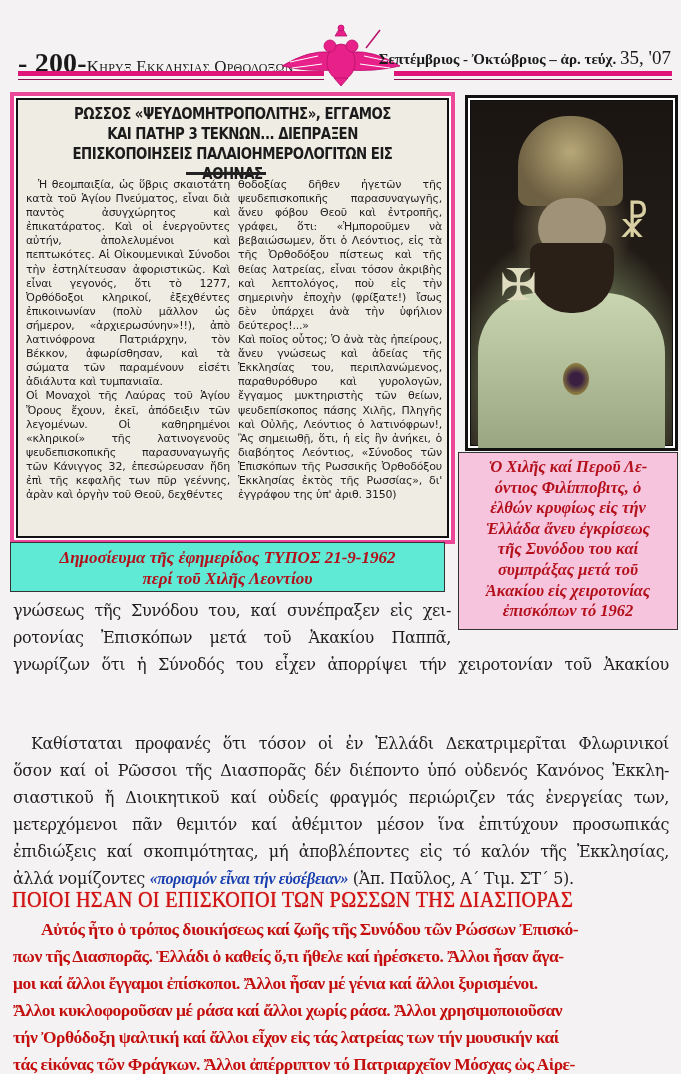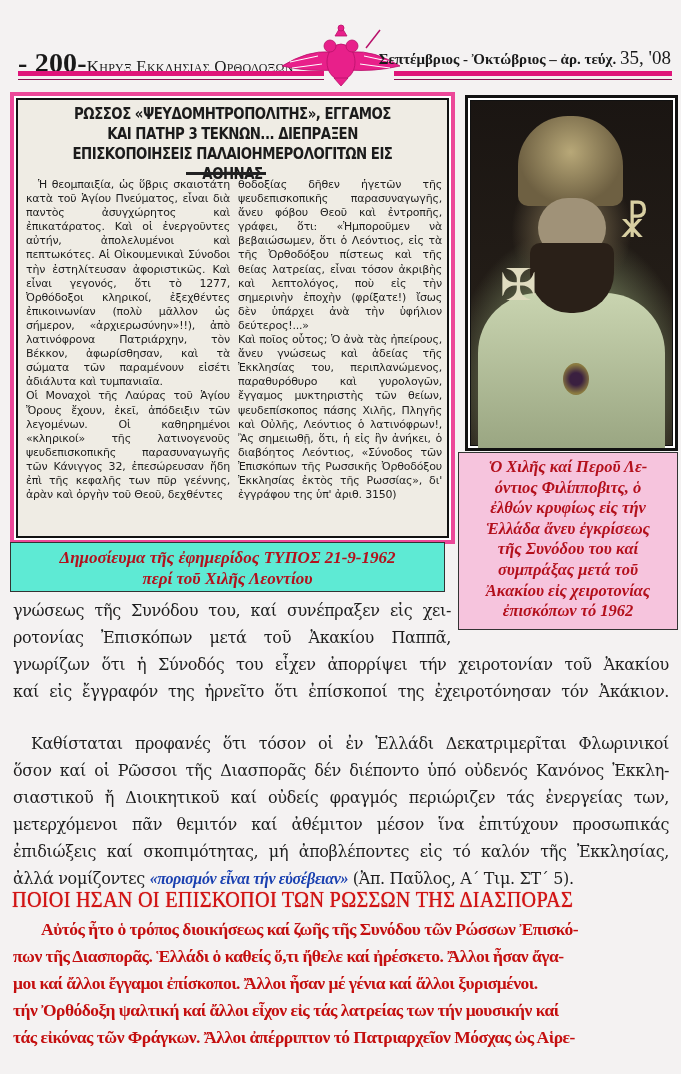--- a/index.html
+++ b/index.html
@@ -135,21 +135,21 @@
       <path d="M57 14 L63 4 L69 14 Z"></path>
       <circle cx="63" cy="6" r="3"></circle>
       <path d="M56 56 L63 64 L70 56 Z"></path>
       <path d="M88 26 L102 8" stroke="#b8106a" stroke-width="1.5" fill="none"></path>
     </g>
   </svg>
   <div class="rule-thick" style="left:394px; width:278px;"></div>
   <div class="rule-thin" style="left:394px; width:278px;"></div>
   <div class="hdr-right">
     <span>Σεπτέμβριος - Ὀκτώβριος – ἀρ. τεύχ.</span>
-    <span class="issue">35, '08</span>
+    <span class="issue">35, '07</span>
   </div>
 </div>
 
 <div class="clip">
   <div class="clip-title">
     <div>ΡΩΣΣΟΣ «ΨΕΥΔΟΜΗΤΡΟΠΟΛΙΤΗΣ», ΕΓΓΑΜΟΣ</div>
     <div>ΚΑΙ ΠΑΤΗΡ 3 ΤΕΚΝΩΝ... ΔΙΕΠΡΑΞΕΝ</div>
     <div>ΕΠΙΣΚΟΠΟΙΗΣΕΙΣ ΠΑΛΑΙΟΗΜΕΡΟΛΟΓΙΤΩΝ ΕΙΣ ΑΘΗΝΑΣ</div>
   </div>
   <div class="clip-rule"></div>
@@ -190,33 +190,33 @@
   <div>Ἀκακίου εἰς χειροτονίας</div>
   <div>ἐπισκόπων τό 1962</div>
 </div>
 
 <div class="body-text bt-narrow">
   <div>γνώσεως τῆς Συνόδου του, καί συνέπραξεν εἰς χει-</div>
   <div>ροτονίας Ἐπισκόπων μετά τοῦ Ἀκακίου Παππᾶ,</div>
 </div>
 <div class="body-text bt-full">
   <div>γνωρίζων ὅτι ἡ Σύνοδός του εἶχεν ἀπορρίψει τήν χειροτονίαν τοῦ Ἀκακίου</div>
-  <div>καί εἰς ἔγγραφόν της ἠρνεῖτο ὅτι ἐπίσκοποί της ἐχειροτόνησαν τόν Ἀκάκιον.</div>
 </div>
 <div class="body-text bt-para2">
   <div style="padding-left:18px; text-indent:0;">Καθίσταται προφανές ὅτι τόσον οἱ ἐν Ἑλλάδι Δεκατριμερῖται Φλωρινικοί</div>
   <div style="text-indent:0;">ὅσον καί οἱ Ρῶσσοι τῆς Διασπορᾶς δέν διέποντο ὑπό οὐδενός Κανόνος Ἐκκλη-</div>
   <div style="text-indent:0;">σιαστικοῦ ἤ Διοικητικοῦ καί οὐδείς φραγμός περιώριζεν τάς ἐνεργείας των,</div>
   <div style="text-indent:0;">μετερχόμενοι πᾶν θεμιτόν καί ἀθέμιτον μέσον ἵνα ἐπιτύχουν προσωπικάς</div>
   <div style="text-indent:0;">ἐπιδιώξεις καί σκοπιμότητας, μή ἀποβλέποντες εἰς τό καλόν τῆς Ἐκκλησίας,</div>
   <div style="text-indent:0; text-align-last:left;">
     <span>ἀλλά νομίζοντες </span><span class="quote">«πορισμόν εἶναι τήν εὐσέβειαν»</span><span> (Ἀπ. Παῦλος,  Α΄ Τιμ. ΣΤ΄ 5).</span>
   </div>
 </div>
 
 <div class="section-heading">ΠΟΙΟΙ ΗΣΑΝ ΟΙ ΕΠΙΣΚΟΠΟΙ ΤΩΝ ΡΩΣΣΩΝ ΤΗΣ ΔΙΑΣΠΟΡΑΣ</div>
 <div class="red-text">
   <div class="indent">Αὐτός ἦτο ὁ τρόπος διοικήσεως καί ζωῆς τῆς Συνόδου τῶν Ρώσσων Ἐπισκό-</div>
   <div>πων τῆς Διασπορᾶς. Ἑλλάδι ὁ καθείς ὅ,τι ἤθελε καί ἠρέσκετο. Ἄλλοι ἦσαν ἄγα-</div>
   <div>μοι καί ἄλλοι ἔγγαμοι ἐπίσκοποι. Ἄλλοι ἦσαν μέ γένια καί ἄλλοι ξυρισμένοι.</div>
+  <div>Ἄλλοι κυκλοφοροῦσαν μέ ράσα καί ἄλλοι χωρίς ράσα. Ἄλλοι χρησιμοποιοῦσαν</div>
   <div>τήν Ὀρθόδοξη ψαλτική καί ἄλλοι εἶχον εἰς τάς λατρείας των τήν μουσικήν καί</div>
   <div>τάς εἰκόνας τῶν Φράγκων. Ἄλλοι ἀπέρριπτον τό Πατριαρχεῖον Μόσχας ὡς Αἱρε-</div>
 </div>
 
 </body></html>

